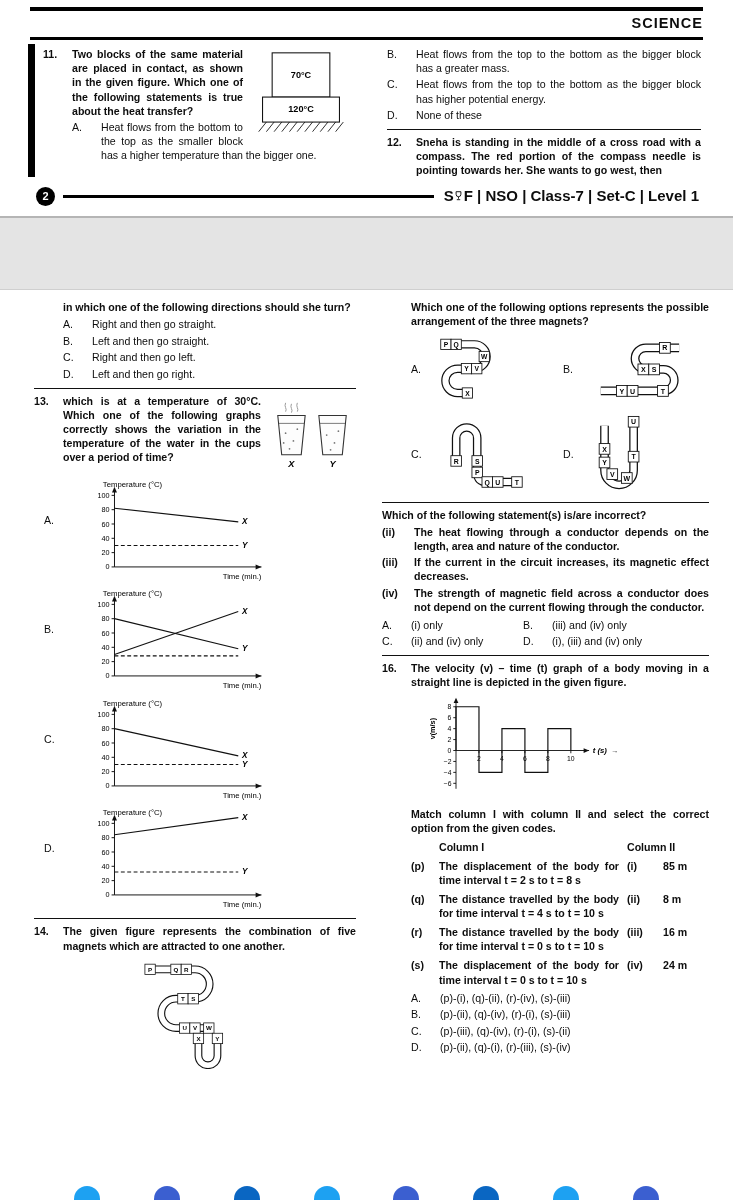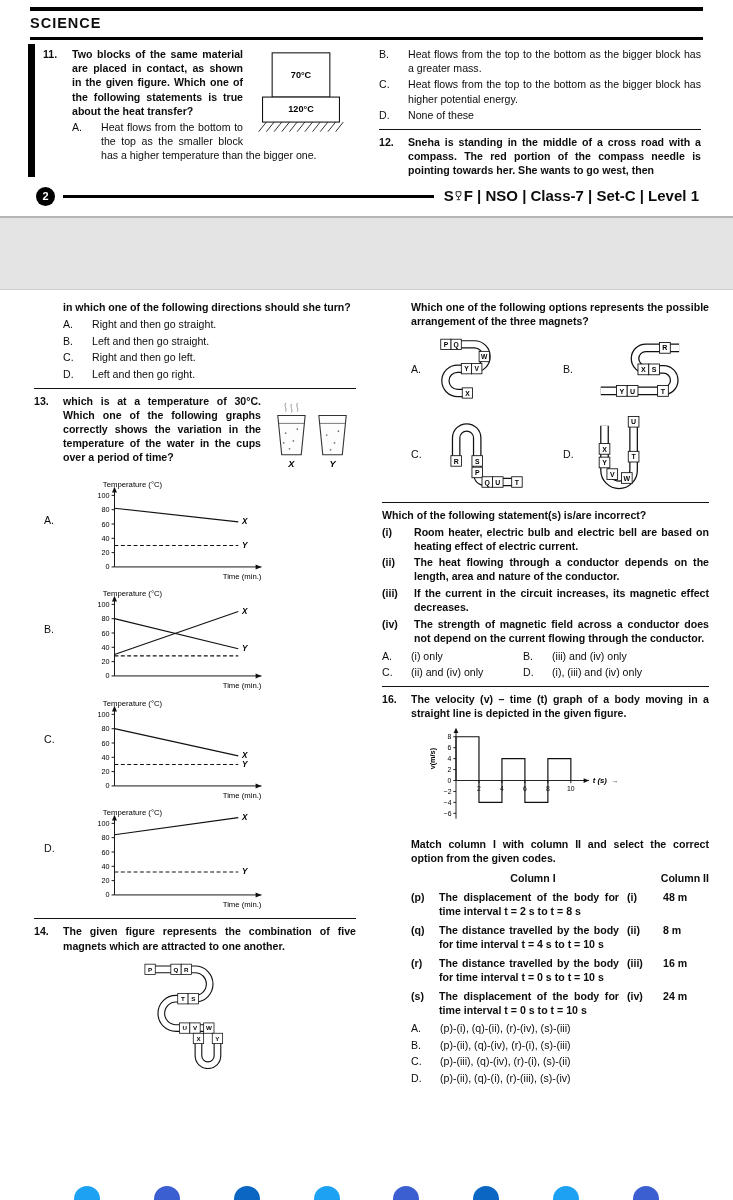--- a/index.html
+++ b/index.html
@@ -1,24 +1,24 @@
 <!DOCTYPE html>
 <html><head>
 <meta charset="utf-8">
 <style>
   *{box-sizing:border-box;margin:0;padding:0}
   body{width:733px;height:1200px;overflow:hidden;position:relative;background:#fff;
        font-family:"Liberation Sans",sans-serif;color:#0d0d0d;font-size:10.6px;line-height:1.33}
   .hdr{padding:7px 30px 0}
   .hdr-line{height:3.5px;background:#000}
-  .hdr-title{text-align:left;font-weight:bold;font-size:14.5px;letter-spacing:1px;padding:3px 0 4px}
+  .hdr-title{text-align:right;font-weight:bold;font-size:14.5px;letter-spacing:1px;padding:3px 0 4px}
   .sheet1-body{display:flex;padding:4px 32px 0 28px}
   .mbar{width:7px;background:#000;margin-right:8px;flex:none}
   .s1-left{width:308px;flex:none}
-  .s1-right{flex:1;margin-left:28px;min-width:0}
+  .s1-right{flex:1;margin-left:36px;min-width:0}
   .q{display:flex;margin-top:3px}
   .qnum{width:29px;flex:none;font-weight:bold}
   .qbody{flex:1;min-width:0}
   .qtext{font-weight:bold;text-align:justify}
   .opt{padding-left:29px;text-indent:-29px;margin-top:2.5px;text-align:justify}
   .optletter{display:inline-block;width:29px;text-indent:0;vertical-align:top}
   .sep{border-top:1.5px solid #111;margin:7px 0 5px}
   .footer1{display:flex;align-items:center;padding:9px 34px 0 36px}
   .pgnum{width:19px;height:19px;border-radius:50%;background:#000;color:#fff;font-weight:bold;
          font-size:11px;display:flex;align-items:center;justify-content:center;flex:none}
@@ -384,21 +384,20 @@
                 <text class="mlabel" x="39" y="68.7">W</text>
             </svg>
           </div>
         </div>
       </div>
 
       <div class="sep"></div>
       <div class="q">
         <div class="qbody">
           <div class="qtext">Which of the following statement(s) is/are incorrect?</div>
-          <div class="stmt"><span class="stmtcode">(i)</span><span>Room heater, electric bulb and electric bell are based on heating effect of electric current.</span></div>
           <div class="stmt"><span class="stmtcode">(ii)</span><span>The heat flowing through a conductor depends on the length, area and nature of the conductor.</span></div>
           <div class="stmt"><span class="stmtcode">(iii)</span><span>If the current in the circuit increases, its magnetic effect decreases.</span></div>
           <div class="stmt"><span class="stmtcode">(iv)</span><span>The strength of magnetic field across a conductor does not depend on the current flowing through the conductor.</span></div>
           <div class="opt2x2">
             <span>A.</span>
               <span>(i) only</span>
             <span>B.</span>
               <span>(iii) and (iv) only</span>
             <span>C.</span>
               <span>(ii) and (iv) only</span>
@@ -447,28 +446,28 @@
                 <text x="160.0" y="73" font-size="7.5" text-anchor="middle">10</text>
                 <polyline points="34.0,62.0 34.0,14.0 59.2,14.0 59.2,86.0 84.4,86.0 84.4,38.0 109.6,38.0 109.6,86.0 134.8,86.0 134.8,38.0 160.0,38.0 160.0,62.0" fill="none" stroke="#111" stroke-width="1.3"></polyline>
                 <text transform="translate(11,38.0) rotate(-90)" font-size="8" font-weight="bold" text-anchor="middle">v(m/s)</text>
                 <text x="184" y="65" font-size="8.5" font-style="italic" font-weight="bold">t (s)</text>
                 <text x="204" y="65" font-size="8">→</text>
               </svg>
             </div>
           <div class="qtext">Match column I with column II and select the correct option from the given codes.</div>
           <div class="mrow">
             <span></span>
-            <span style="text-align:center">Column I</span>
-            <span style="grid-column:3/5;text-align:right">Column II</span>
+            <span style="text-align:left">Column I</span>
+            <span style="grid-column:3/5;text-align:left">Column II</span>
           </div>
           <div class="mrow">
               <span>(p)</span>
               <span class="mtext">The displacement of the body for time interval t = 2 s to t = 8 s</span>
               <span>(i)</span>
-              <span>48 m</span>
+              <span>85 m</span>
             </div>
           <div class="mrow">
               <span>(q)</span>
               <span class="mtext">The distance travelled by the body for time interval t = 4 s to t = 10 s</span>
               <span>(ii)</span>
               <span>8 m</span>
             </div>
           <div class="mrow">
               <span>(r)</span>
               <span class="mtext">The distance travelled by the body for time interval t = 0 s to t = 10 s</span>

